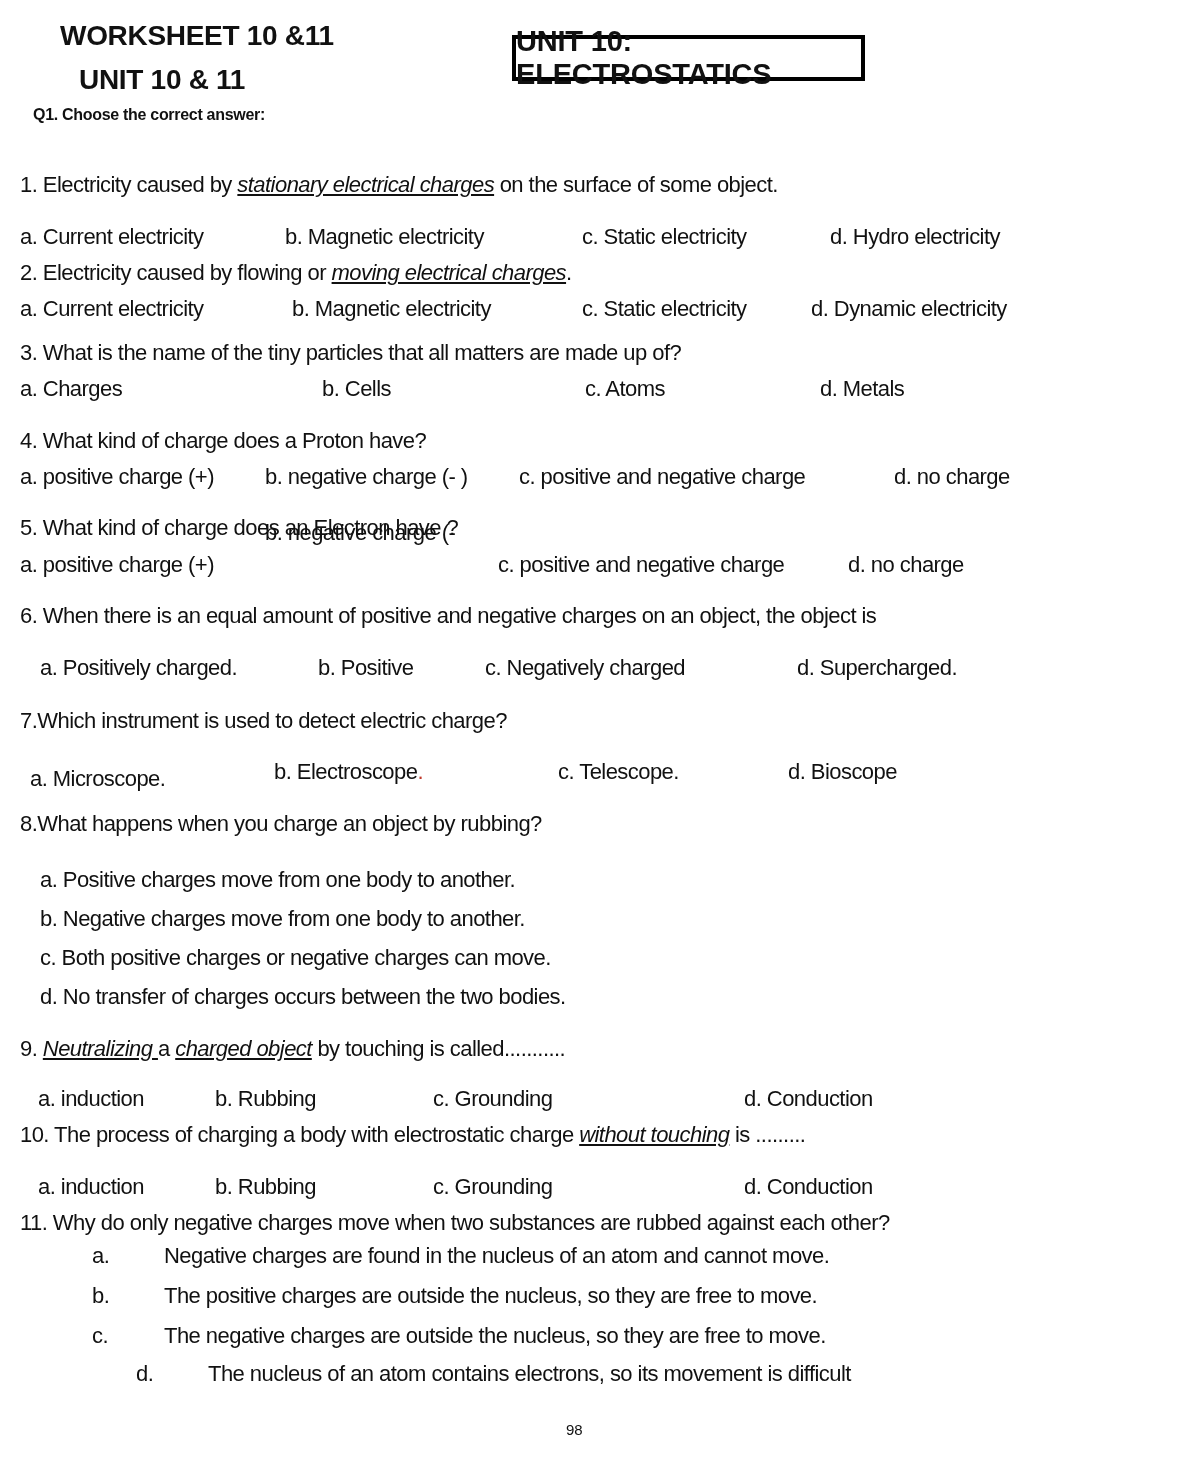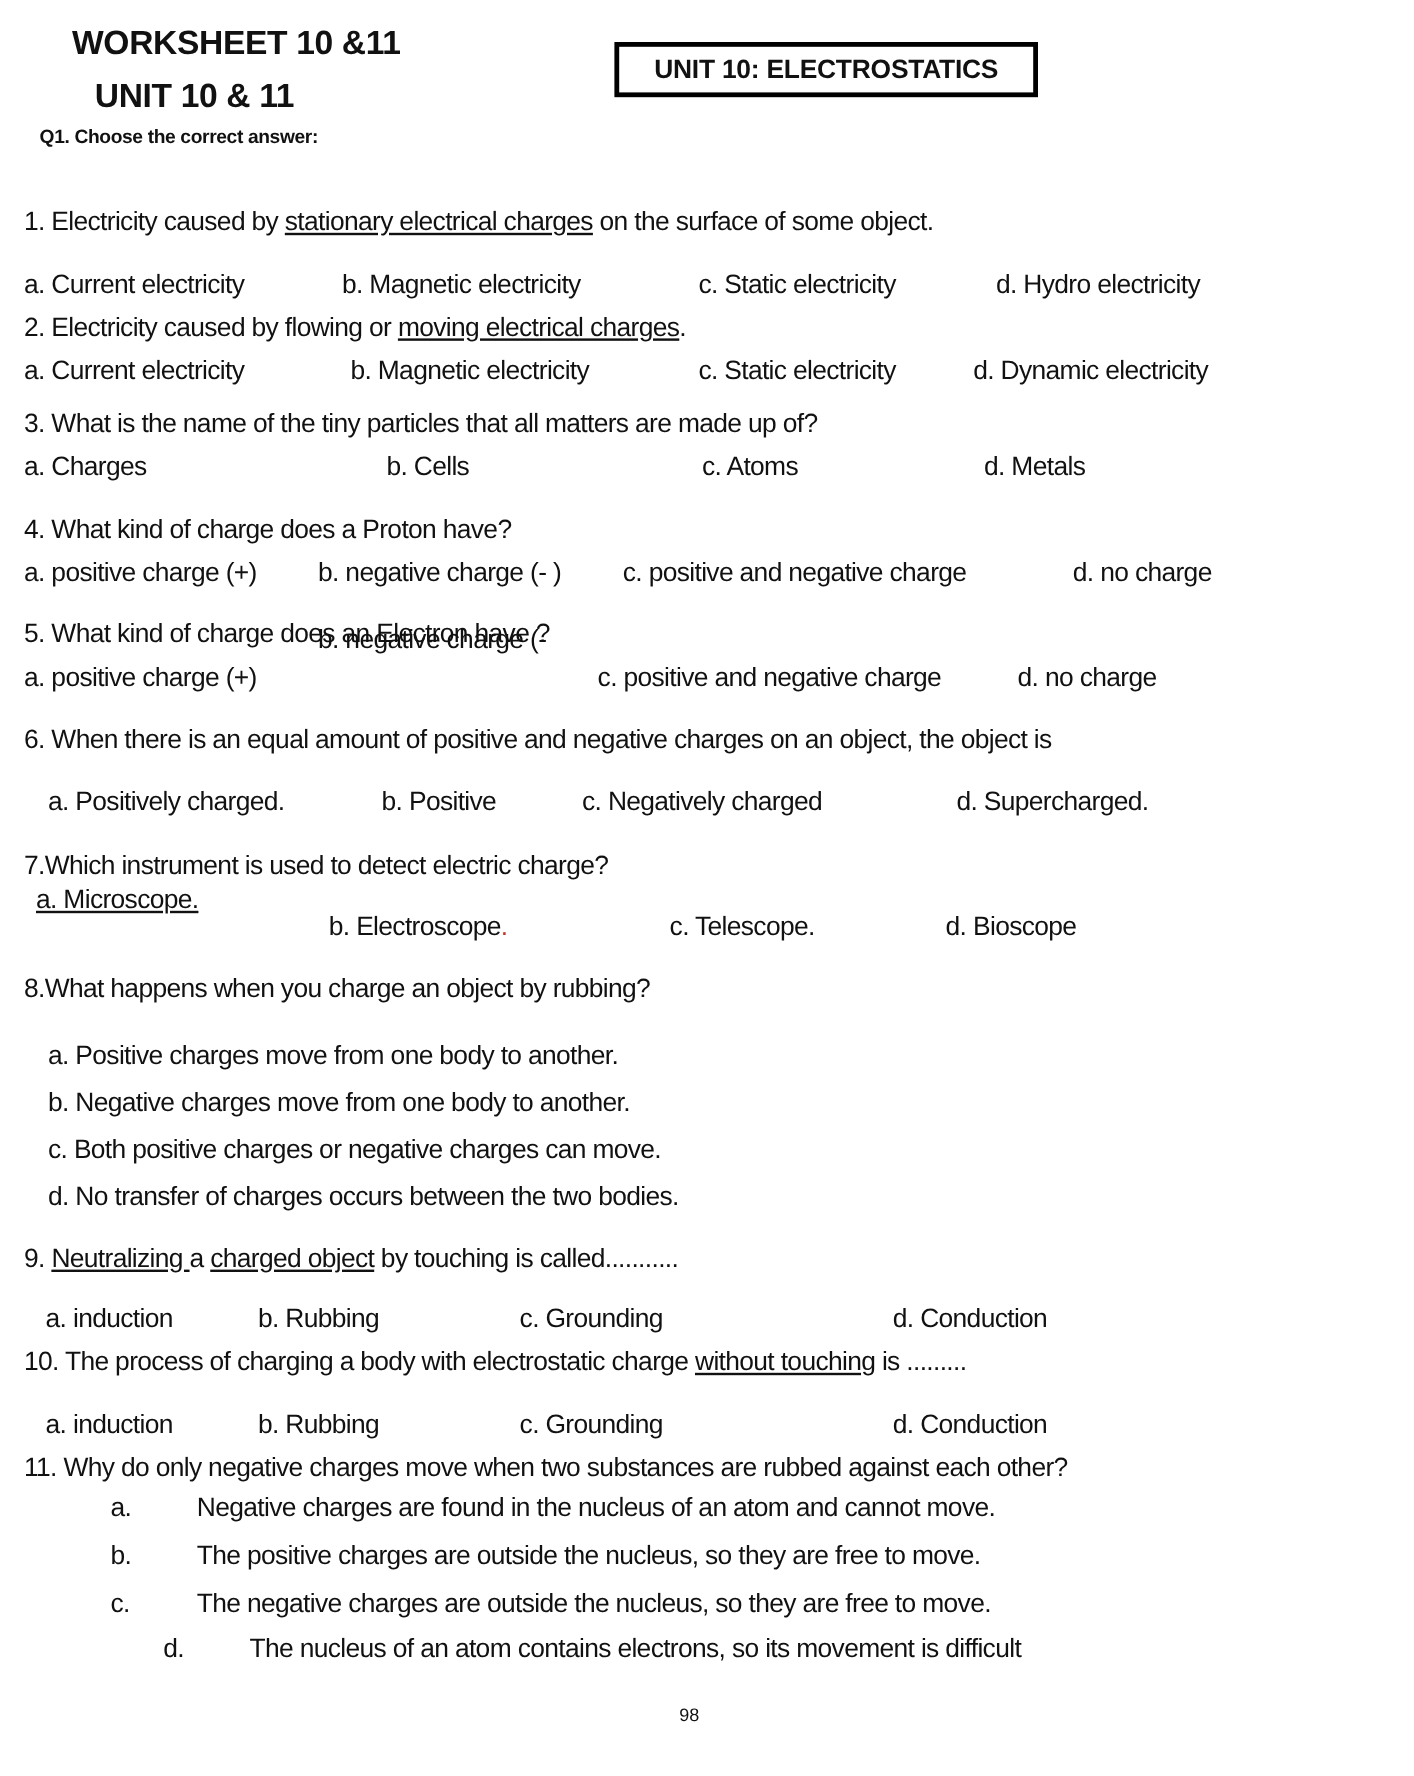--- a/index.html
+++ b/index.html
@@ -8,24 +8,24 @@
     font-family: "Liberation Sans", "DejaVu Sans", sans-serif;
     color: #111111;
   }
   .abs { position: absolute; white-space: nowrap; }
   .title { font-weight: bold; font-size: 28px; letter-spacing: -0.3px; }
   .q1 { font-weight: bold; font-size: 16px; letter-spacing: -0.3px; }
   .unitbox {
     position: absolute; left: 512px; top: 35px; width: 353px; height: 46px;
     border: 4px solid #000; box-sizing: border-box;
     display: flex; align-items: center; justify-content: center;
-    font-weight: bold; font-size: 22px; letter-spacing: -0.2px;
+    font-weight: bold; font-size: 29px; letter-spacing: -0.2px;
   }
   .line { font-size: 22px; letter-spacing: -0.55px; }
-  .emph { text-decoration: underline; }
+  .emph { font-style: italic; text-decoration: underline; }
   .red { color: #c0392b; }
   .pnum { font-size: 15px; }
   .lbl { display: inline-block; width: 72px; }
 </style>
 </head>
 <body>
 
 <div class="abs title" style="left:60px; top:20px;">WORKSHEET 10 &amp;11</div>
 <div class="abs title" style="left:79px; top:64px;">UNIT 10 &amp; 11</div>
 <div class="unitbox">
@@ -67,21 +67,21 @@
 <div class="abs line" style="left:498px; top:552px;">c. positive and negative charge</div>
 <div class="abs line" style="left:848px; top:552px;">d.  no charge</div>
 
 <div class="abs line" style="left:20px; top:603px;">6. When there is an equal amount of positive and negative charges on an object, the object is</div>
 <div class="abs line" style="left:40px; top:655px;">a. Positively charged.</div>
 <div class="abs line" style="left:318px; top:655px;">b. Positive</div>
 <div class="abs line" style="left:485px; top:655px;">c. Negatively charged</div>
 <div class="abs line" style="left:797px; top:655px;">d. Supercharged.</div>
 
 <div class="abs line" style="left:20px; top:708px;">7.Which instrument is used to detect electric charge?</div>
-<div class="abs line" style="left:30px; top:737px;text-decoration:underline;">a. Microscope.</div>
+<div class="abs line" style="left:30px; top:766px;">a. Microscope.</div>
 <div class="abs line" style="left:274px; top:759px;">
   <span>b. Electroscope</span><span class="red">.</span>
 </div>
 <div class="abs line" style="left:558px; top:759px;">c. Telescope.</div>
 <div class="abs line" style="left:788px; top:759px;">d. Bioscope</div>
 
 <div class="abs line" style="left:20px; top:811px;">8.What happens when you charge an object by rubbing?</div>
 <div class="abs line" style="left:40px; top:867px;">a. Positive charges move from one body to another.</div>
 <div class="abs line" style="left:40px; top:906px;">b. Negative charges move from one body to another.</div>
 <div class="abs line" style="left:40px; top:945px;">c. Both positive charges or negative charges can move.</div>

